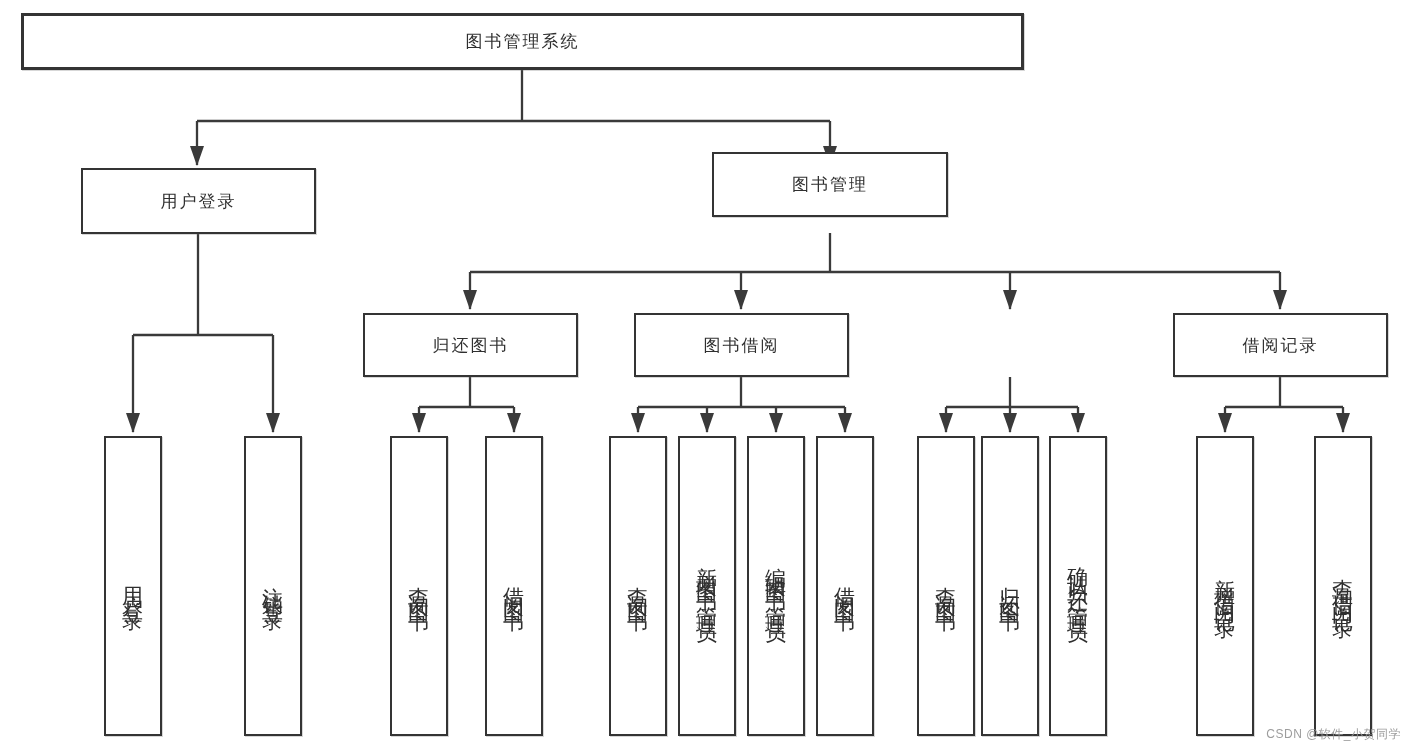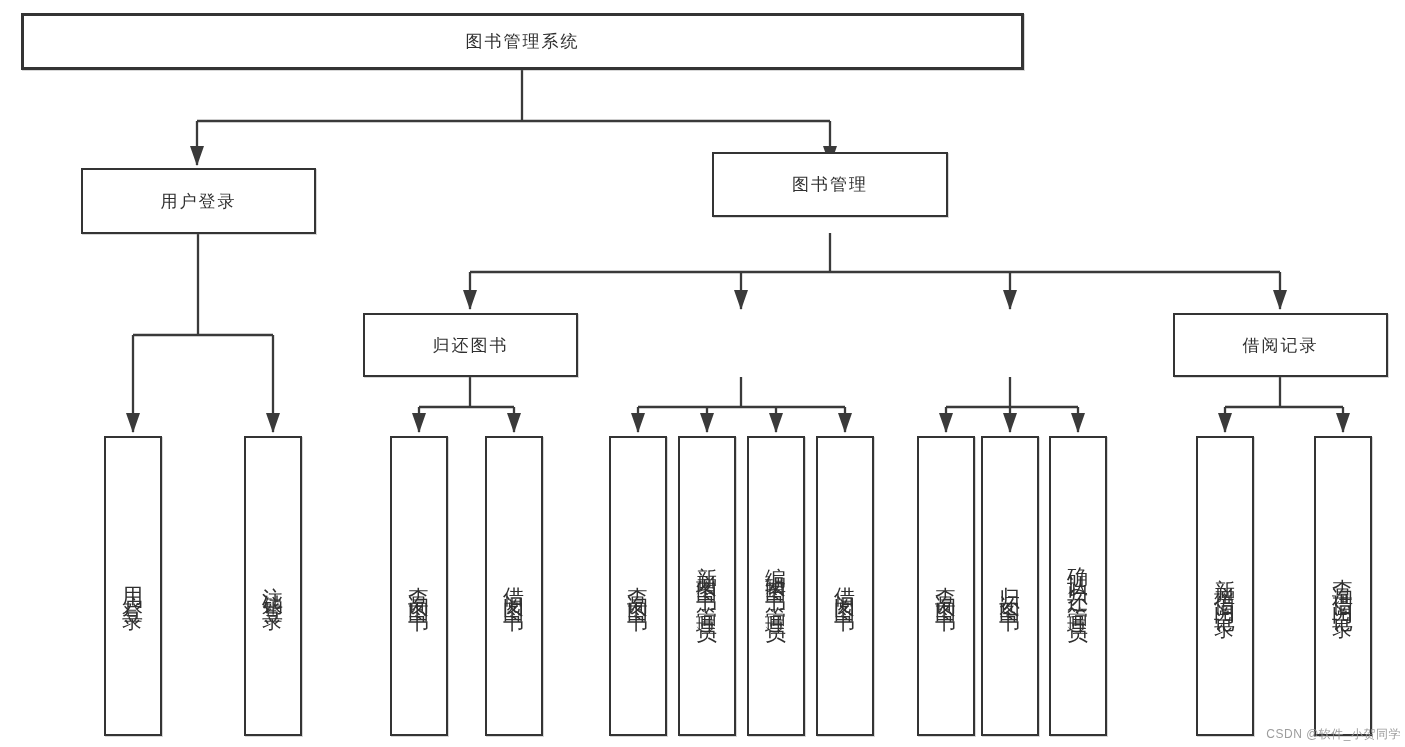--- a/index.html
+++ b/index.html
@@ -126,20 +126,23 @@
   <div class="box" style="left:81px; top:168px; width:235px; height:66px;">
     <span class="lbl">用户登录</span>
   </div>
   <div class="box" style="left:712px; top:152px; width:236px; height:65px;">
     <span class="lbl">图书管理</span>
   </div>
 
   <div class="box" style="left:363px; top:313px; width:215px; height:64px;">
     <span class="lbl">归还图书</span>
   </div>
+  <div class="box" style="left:634px; top:313px; width:215px; height:64px;">
+    <span class="lbl">图书借阅</span>
+  </div>
   <div class="box" style="left:1173px; top:313px; width:215px; height:64px;">
     <span class="lbl">借阅记录</span>
   </div>
 
   <div class="box" style="left:104px; top:436px; width:58px; height:300px;">
     <span class="vtext">用户登录</span>
   </div>
   <div class="box" style="left:244px; top:436px; width:58px; height:300px;">
     <span class="vtext">注销登录</span>
   </div>

